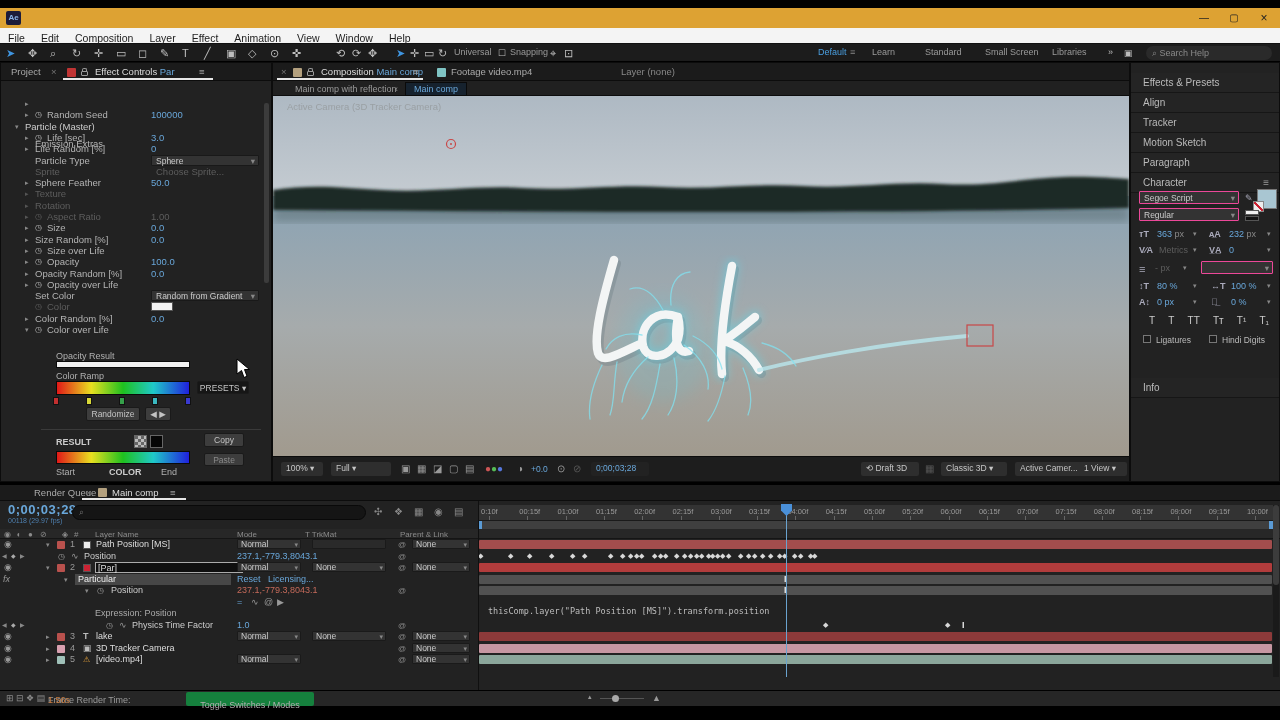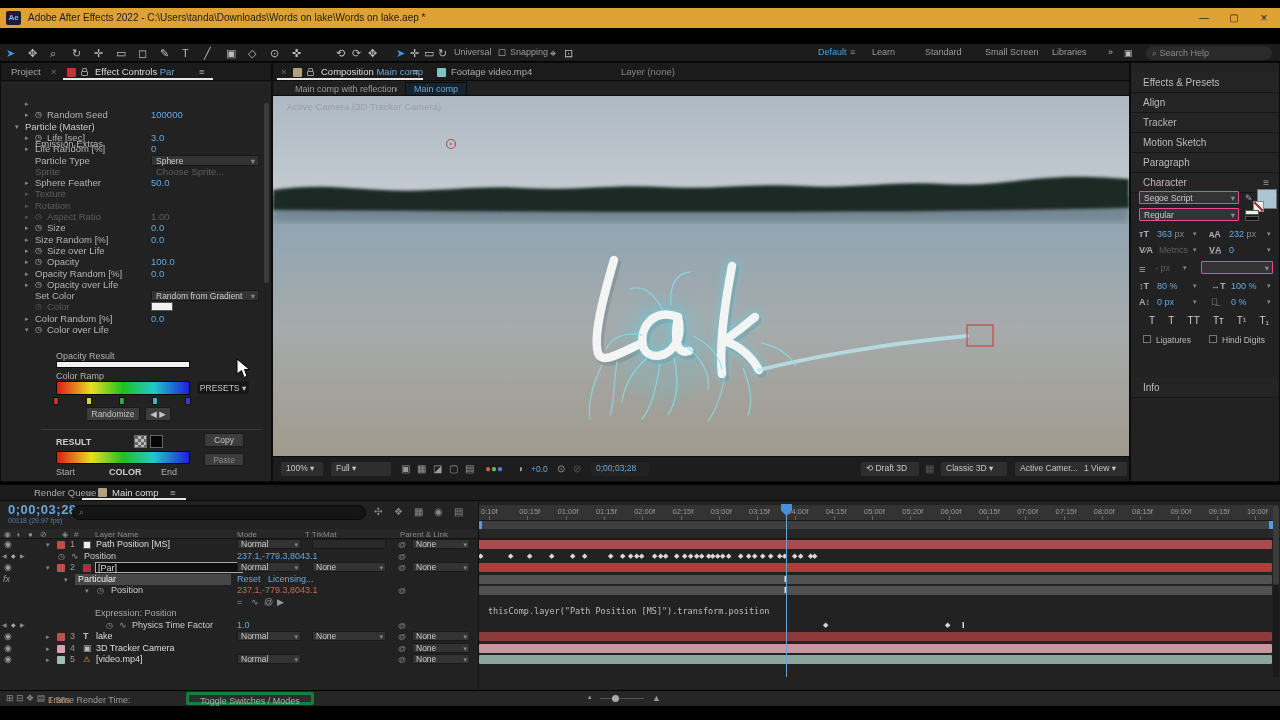--- a/index.html
+++ b/index.html
@@ -88,37 +88,37 @@
   .rlab{position:absolute;top:2px;font-size:7.5px;color:#9a9a9a;}
   .rtick{position:absolute;bottom:0;width:1px;height:4px;background:#666;}
   .workarea{position:absolute;top:36px;left:478px;width:795px;height:8px;background:#3f3f3f;}
   .playline{position:absolute;top:20px;width:1px;height:172px;background:#6aa3cf;z-index:5;}
   .playhead{position:absolute;top:19px;width:11px;height:12px;background:#4a90d9;z-index:6;
     clip-path:polygon(0 0,100% 0,100% 55%,50% 100%,0 55%);}
   
   .statusbar{position:absolute;top:690px;left:0;width:1280px;height:16px;background:#262626;border-top:1px solid #000;
     font-size:9px;color:#9a9a9a;}
   .statusbar span{position:absolute;top:2px;white-space:nowrap;}
-  .toggle-btn{position:absolute;top:1px;left:186px;width:128px;height:13px;border:3px solid #15803d;border-radius:2px;
+  .toggle-btn{position:absolute;top:1px;left:186px;width:128px;height:13px;border:7px solid #15803d;border-radius:2px;
     text-align:center;line-height:12px;color:#b0b0b0;background:#2d2d2d;}
   .cursor{position:absolute;z-index:50;pointer-events:none;}
 </style>
 </head>
 <body>
 
 <div id="screen">
 
   <div class="titlebar">
     <div class="ae-logo">Ae</div>
-    <div class="wtitle">Adobe After Effects 2022 - C:\Users\tanda\Downloads\Words on lake\Words on lake.aep *</div>
     <div class="winbtn" style="left:1192px">—</div>
     <div class="winbtn" style="left:1222px">▢</div>
     <div class="winbtn" style="left:1252px;font-size:12px">×</div>
   </div>
 
+  <div class="menubar" id="menubar"><span class="mitem">File</span><span class="mitem">Edit</span><span class="mitem">Composition</span><span class="mitem">Layer</span><span class="mitem">Effect</span><span class="mitem">Animation</span><span class="mitem">View</span><span class="mitem">Window</span><span class="mitem">Help</span></div>
 
   <div class="toolbar">
     <span id="tools"></span>
     <span class="tool" style="left:336px">⟲</span>
     <span class="tool" style="left:352px">⟳</span>
     <span class="tool" style="left:368px">✥</span>
     <span class="tool" style="left:396px;color:#3f95e0">➤</span>
     <span class="tool" style="left:410px">✛</span>
     <span class="tool" style="left:424px">▭</span>
     <span class="tool" style="left:438px">↻</span>

